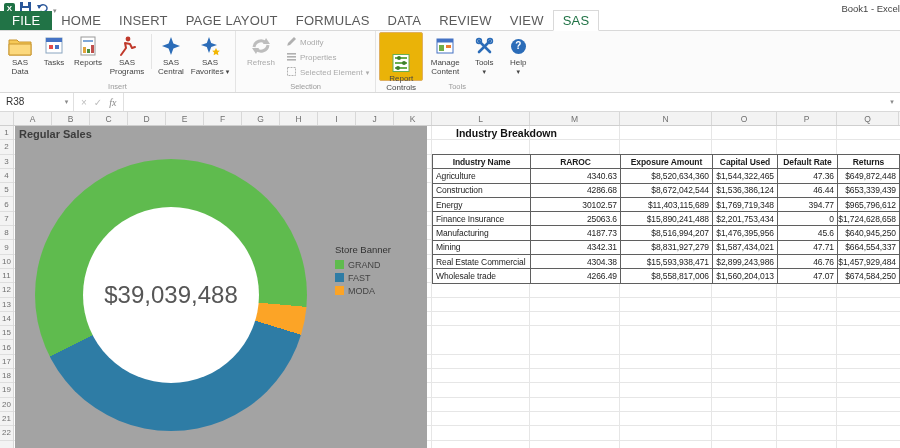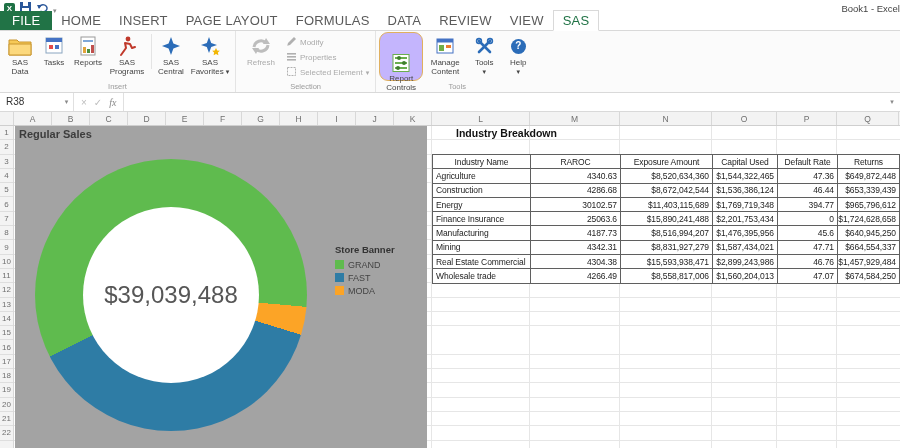--- a/index.html
+++ b/index.html
@@ -24,21 +24,21 @@
 
   
   .ribbon{height:62px;background:#fbfbfb;border-bottom:1px solid #d9d9d9;display:flex;align-items:stretch}
   .rgroup{position:relative;display:flex;padding:1px 3px 11px}
   .rgroup+.rgroup{border-left:1px solid #e4e4e4}
   .glabel{position:absolute;bottom:1px;left:0;right:0;text-align:center;font-size:7.5px;color:#9b9b9b}
   .bigbtn{width:34px;border:none;background:transparent;display:flex;flex-direction:column;align-items:center;
           padding:2px 1px 0;font-family:inherit;font-size:8px;color:#454545;line-height:1.18;cursor:default}
   .bigbtn .ic{height:24px;display:flex;align-items:center;justify-content:center}
   .bigbtn.wide{width:44px}
-  .bigbtn.sel{background:#c4b5fd;border:1px solid #E0B05F;border-radius:9px;padding:19px 0 0}
+  .bigbtn.sel{background:#eab308;border:1px solid #E0B05F;border-radius:2px;padding:19px 0 0}
   .bigbtn.dis{color:#ababab}
   .bl{white-space:nowrap;display:flex;align-items:center;gap:2px}
   .isep{width:1px;background:#e4e4e4;margin:2px 2px 12px}
   .smallstack{display:flex;flex-direction:column;padding-top:3px}
   .smallbtn{display:flex;align-items:center;gap:3px;height:15px;font-size:8px;color:#ababab;background:none;border:none;
             font-family:inherit;padding:0 3px;white-space:nowrap}
   .help-ic{width:15px;height:15px;border-radius:50%;background:#2B6CB8;color:#fff;font-weight:bold;font-size:10px;
            display:flex;align-items:center;justify-content:center}
   .help-ic::after{content:"?"}
 
@@ -69,34 +69,34 @@
 
   
   .chartpanel{position:absolute;left:15px;top:0;width:412px;height:322px;background:#a3a3a3;z-index:2}
   .ctitle{position:absolute;left:4px;top:2px;font-size:11px;font-weight:bold;color:#3c3c3c}
   .donut{position:absolute;left:20px;top:33px;width:272px;height:272px;border-radius:50%;
          background:conic-gradient(#5FBB4E 0deg 95deg,#FCA426 95deg 107deg,#2E7CA5 107deg 243deg,#5FBB4E 243deg 360deg)}
   .hole{position:absolute;left:48px;top:48px;width:176px;height:176px;background:#fff;border-radius:50%;
         display:flex;align-items:center;justify-content:center}
   .cval{font-size:24px;color:#565656}
   .legend{position:absolute;left:320px;top:118px;font-size:9px;color:#444}
-  .ltitle{font-weight:bold;font-size:9.5px;margin-bottom:3px;color:#333}
+  .ltitle{font-weight:normal;font-size:9.5px;margin-bottom:3px;color:#333}
   .litem{display:flex;align-items:center;gap:4px;height:13px}
   .sw{width:9px;height:9px}
   .sw.g{background:#5FBB4E}.sw.b{background:#2E7CA5}.sw.o{background:#FCA426}
 
   
   .tbl-title{position:absolute;left:456px;top:1px;font-size:10.5px;font-weight:bold;color:#111;z-index:2}
   .vatable{position:absolute;left:432px;top:28px;width:469px;z-index:2;background:#fff;
            border-left:1px solid #5f5f5f;border-top:1px solid #5f5f5f;font-size:8.5px;letter-spacing:-0.1px;color:#1c1c1c}
   .trr{display:flex;height:14.3px}
   .td{border-right:1px solid #5f5f5f;border-bottom:1px solid #5f5f5f;padding:0 3px;display:flex;align-items:center;
       overflow:hidden;white-space:nowrap}
   .td.num{justify-content:flex-end}
-  .hd{font-weight:normal;justify-content:center}
+  .hd{font-weight:bold;justify-content:center}
 </style>
 </head>
 <body>
 
 <div class="titlebar">
   <div class="wtitle">Book1 - Excel</div>
   <div class="qat">
     <span class="xlogo"></span>
     <span><svg width="11" height="11">
           <rect x="0" y="0" width="11" height="11" fill="#2B579A"></rect>

